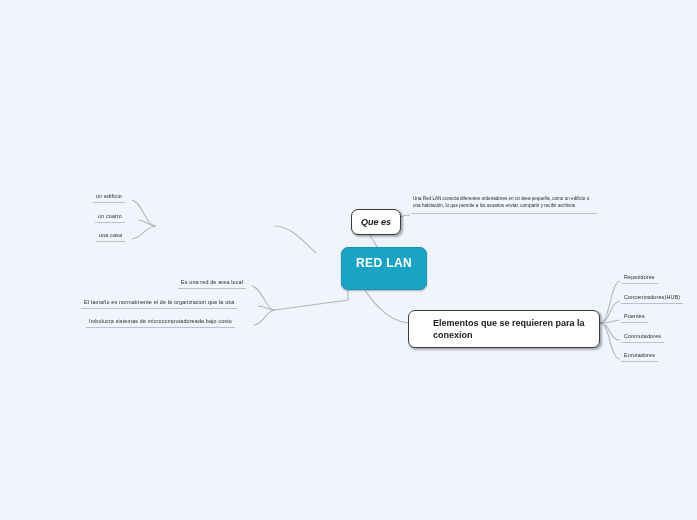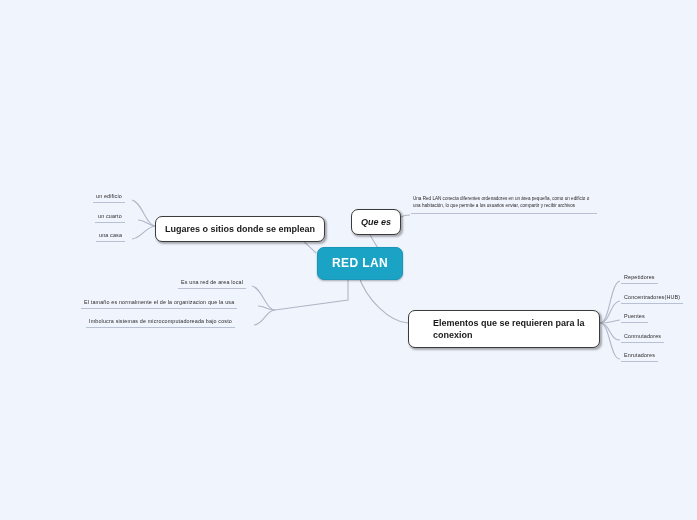--- a/index.html
+++ b/index.html
@@ -36,24 +36,25 @@
   }
 
   
   .root-node {
     background: #1ba3c6;
     color: #ffffff;
     font-weight: bold;
     font-size: 12px;
     letter-spacing: 0.4px;
     border-radius: 7px;
-    padding: 8px 14px 9px 14px;
+    padding: 8px 14px 19px 14px;
     text-align: center;
     box-shadow: 0 1px 2px rgba(0,0,0,0.30);
     border: 1px solid #1897b8;
+    margin-left: 24px;
   }
 
   
   .branch-node {
     background: #ffffff;
     color: #1a1a1a;
     font-weight: bold;
     font-size: 9px;
     border: 1.2px solid #3b3b3b;
     border-radius: 7px;
@@ -115,21 +116,20 @@
       <path d="M 600 323 C 610 323, 610 283, 620 281"></path>
       <path d="M 600 323 C 610 323, 610 302, 620 301"></path>
       <path d="M 600 323 C 610 323, 612 321, 620 320"></path>
       <path d="M 600 323 C 610 323, 610 341, 620 340"></path>
       <path d="M 600 323 C 610 323, 610 359, 620 359"></path>
     </g>
   </svg>
 
   <div class="node root-node" style="left:317px; top:247px;">RED LAN</div>
 
-  <div class="node branch-node" style="left:155px; top:216px;">Lugares o sitios donde se emplean</div>
 
   <div class="node leaf-node" style="left:93px; top:194px;">un edificio</div>
   <div class="node leaf-node" style="left:95px; top:214px;">un cuarto</div>
   <div class="node leaf-node" style="left:96px; top:233px;">una casa</div>
 
   <div class="node branch-node" style="left:351px; top:209px;font-style:italic;">Que es</div>
 
   <div class="node note-node" style="left:411px; top:196px;">Una Red LAN conecta diferentes ordenadores en un área pequeña, como un edificio o una habitación, lo que permite a los usuarios enviar, compartir y recibir archivos</div>
 
 

